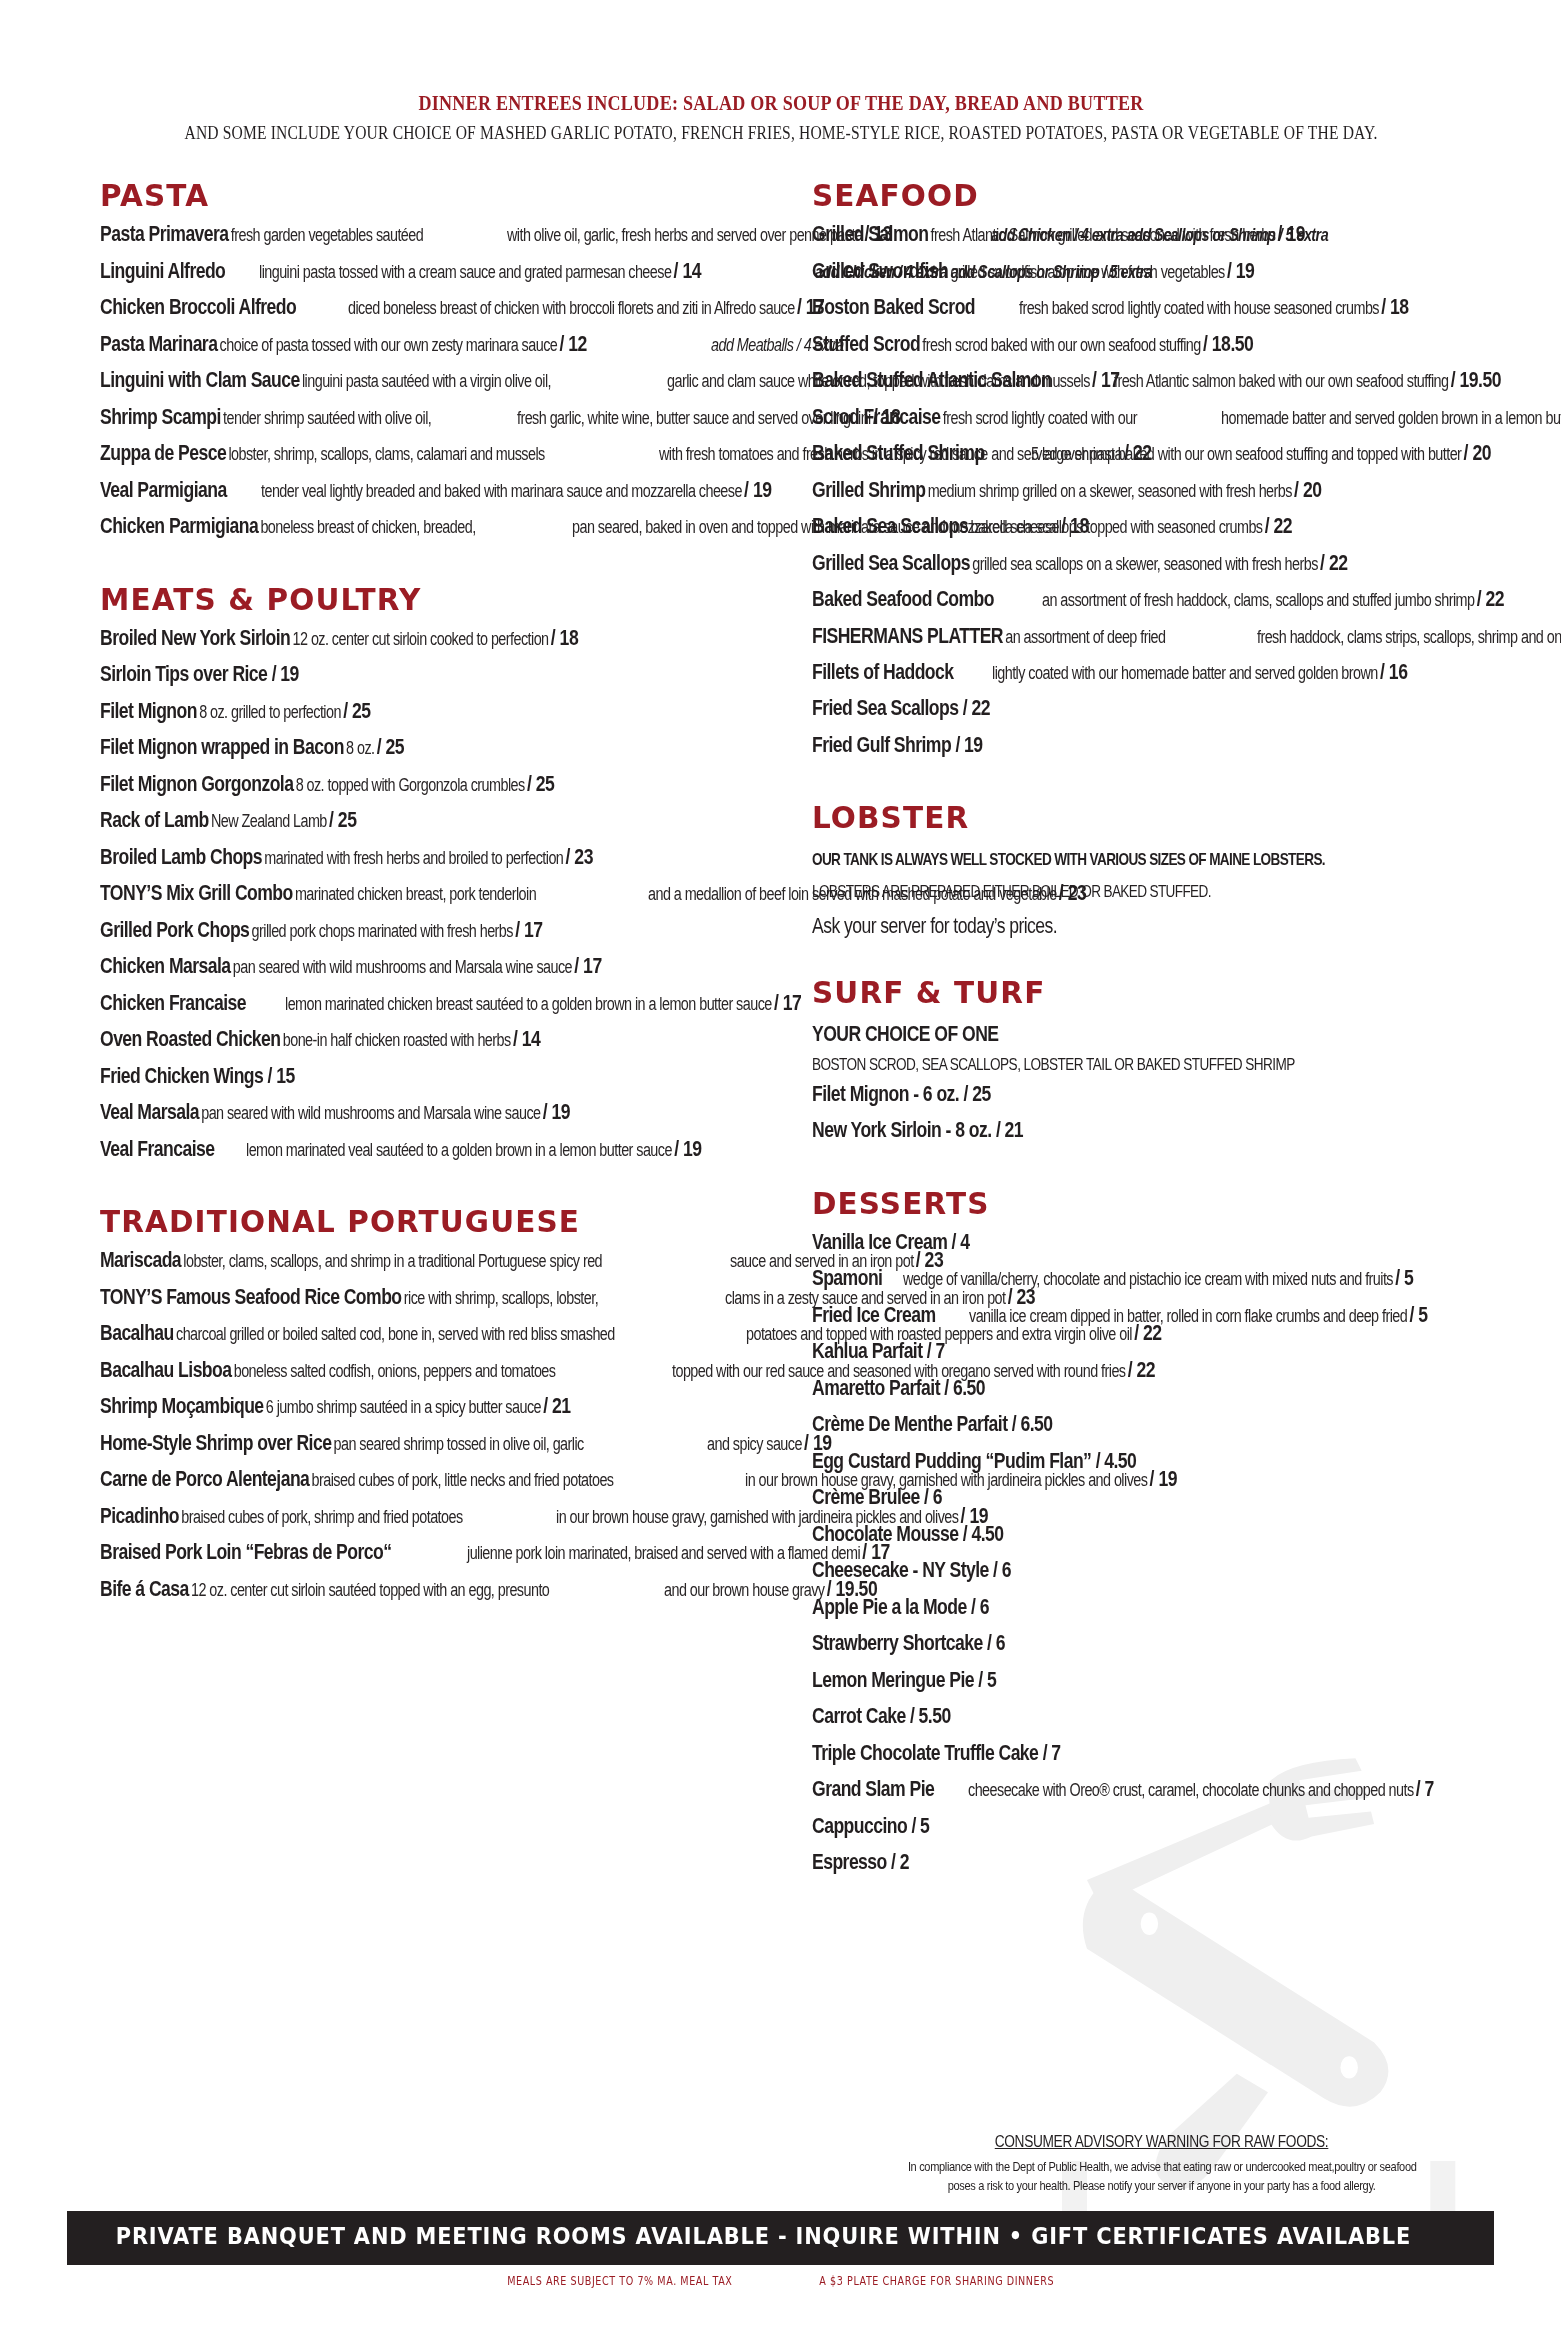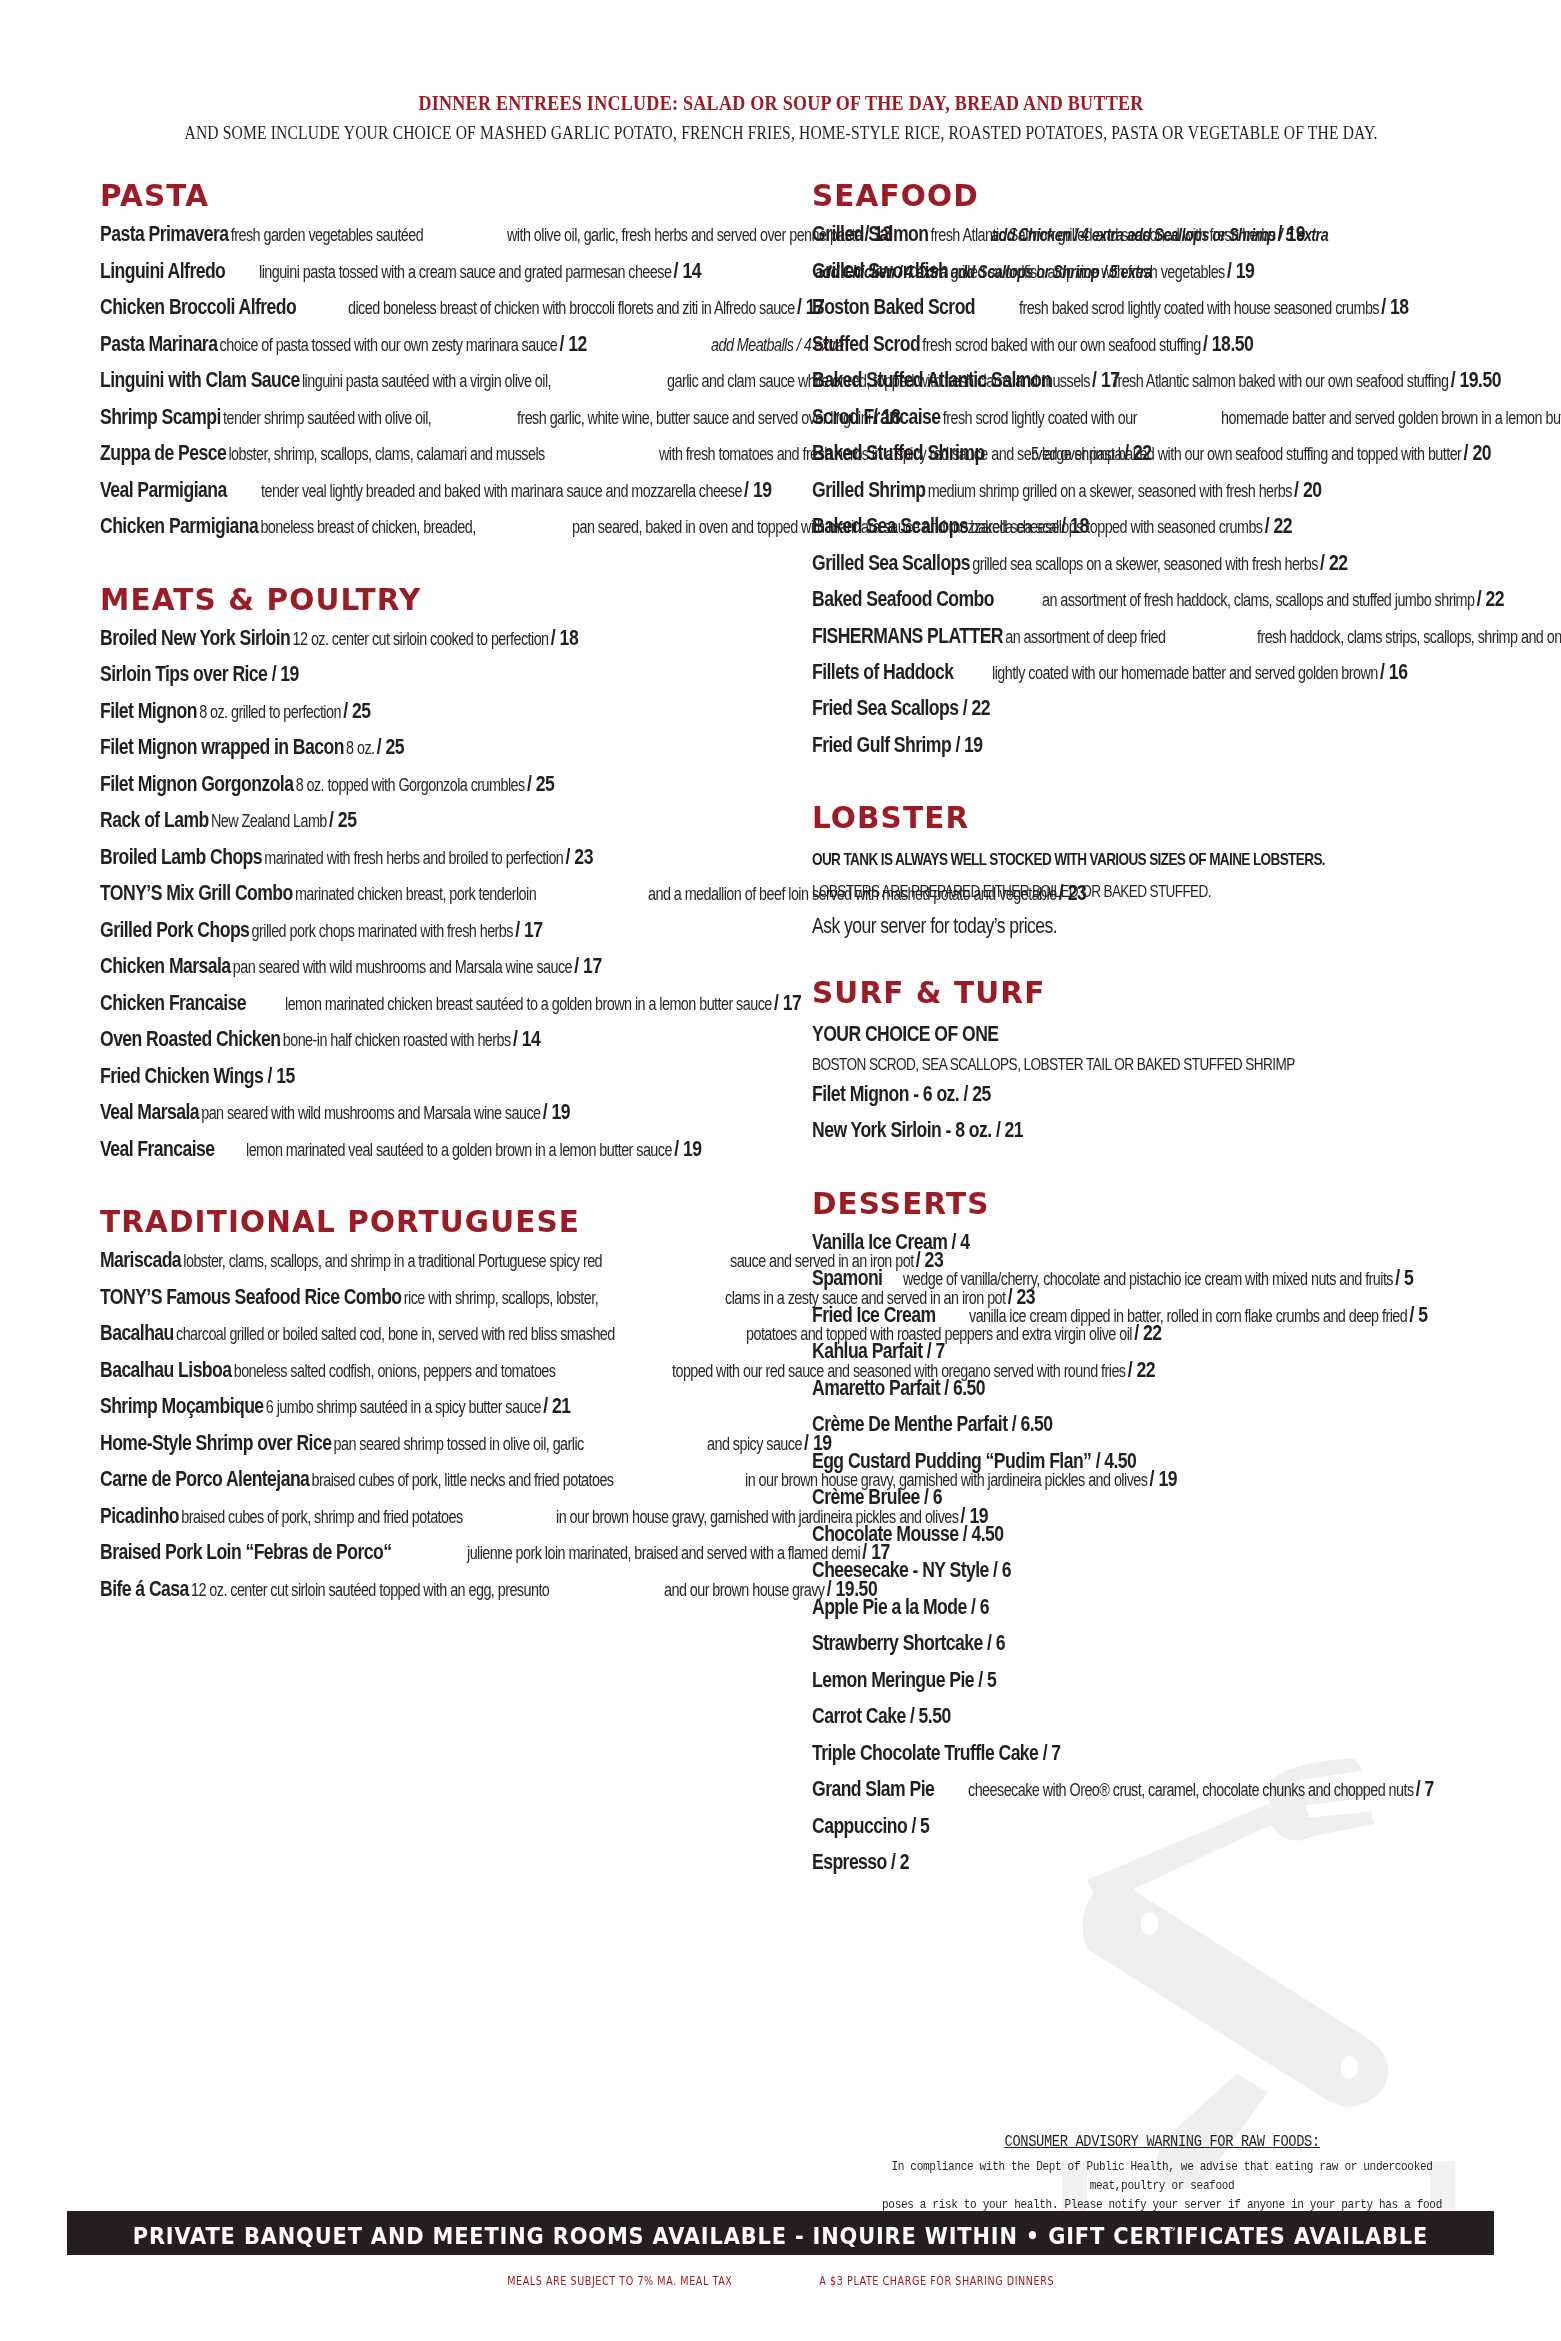--- a/index.html
+++ b/index.html
@@ -25,27 +25,27 @@
   .price { font-weight: bold; font-size: 22px; letter-spacing: -0.6px; }
   .line { display: block; }
   .extra { font-style: italic; font-size: 18px; letter-spacing: -0.7px; font-weight: bold; display: block; }
   .cond { display: inline-block; transform: scaleX(0.80); transform-origin: left; }
   .gap-section { height: 29px; }
   .lob-note { font-weight: bold; font-size: 17px; letter-spacing: -0.8px; line-height: 32px; }
   .lob-note.light { font-weight: normal; }
   .lob-ask { font-size: 22px; letter-spacing: -0.7px; line-height: 35px; }
   .surf-choice { font-weight: bold; font-size: 22px; letter-spacing: -0.7px; line-height: 31px; }
   .surf-opts { font-size: 17px; letter-spacing: -0.7px; line-height: 32px; margin-bottom: 5px; }
-  .advisory { position: absolute; left: 812px; width: 700px; top: 2133px; text-align: center; font-family: Liberation Mono, monospace; }
+  .advisory { position: absolute; left: 812px; width: 700px; top: 2133px; text-align: center; }
   .adv-title { font-size: 15.6px; text-decoration: underline; letter-spacing: -0.4px; margin-bottom: 6.2px;
                display: inline-block; transform: scaleX(0.88); }
   .adv-body { font-size: 13px; letter-spacing: -0.4px; line-height: 19px; display: inline-block;
               transform: scaleX(0.85); }
-  .banner { position: absolute; left: 67px; top: 2211px; width: 1427px; height: 44px; background: #231f20;
-            color: #ffffff; text-align: center; line-height: 50px; }
+  .banner { position: absolute; left: 67px; top: 2211px; width: 1427px; height: 54px; background: #231f20;
+            color: #ffffff; line-height: 50px; }
   .banner span { font-family: "DejaVu Sans", sans-serif; font-weight: bold; font-size: 22.5px; letter-spacing: 0.9px;
                  display: inline-block; transform: scaleX(0.93); }
   .footer { position: absolute; top: 2274px; left: 0; width: 1562px; text-align: center; color: #9b1c24;
             font-family: "DejaVu Sans", sans-serif; font-size: 12px; letter-spacing: 0.7px; }
   .footer span { display: inline-block; transform: scaleX(0.80); margin: 0 12.5px; }
   .watermark { position: absolute; left: 1062px; top: 1724px; width: 437px; height: 487px; pointer-events: none; z-index: 0; }
   .col, .advisory { z-index: 1; }
 </style>
 </head>
 <body>

